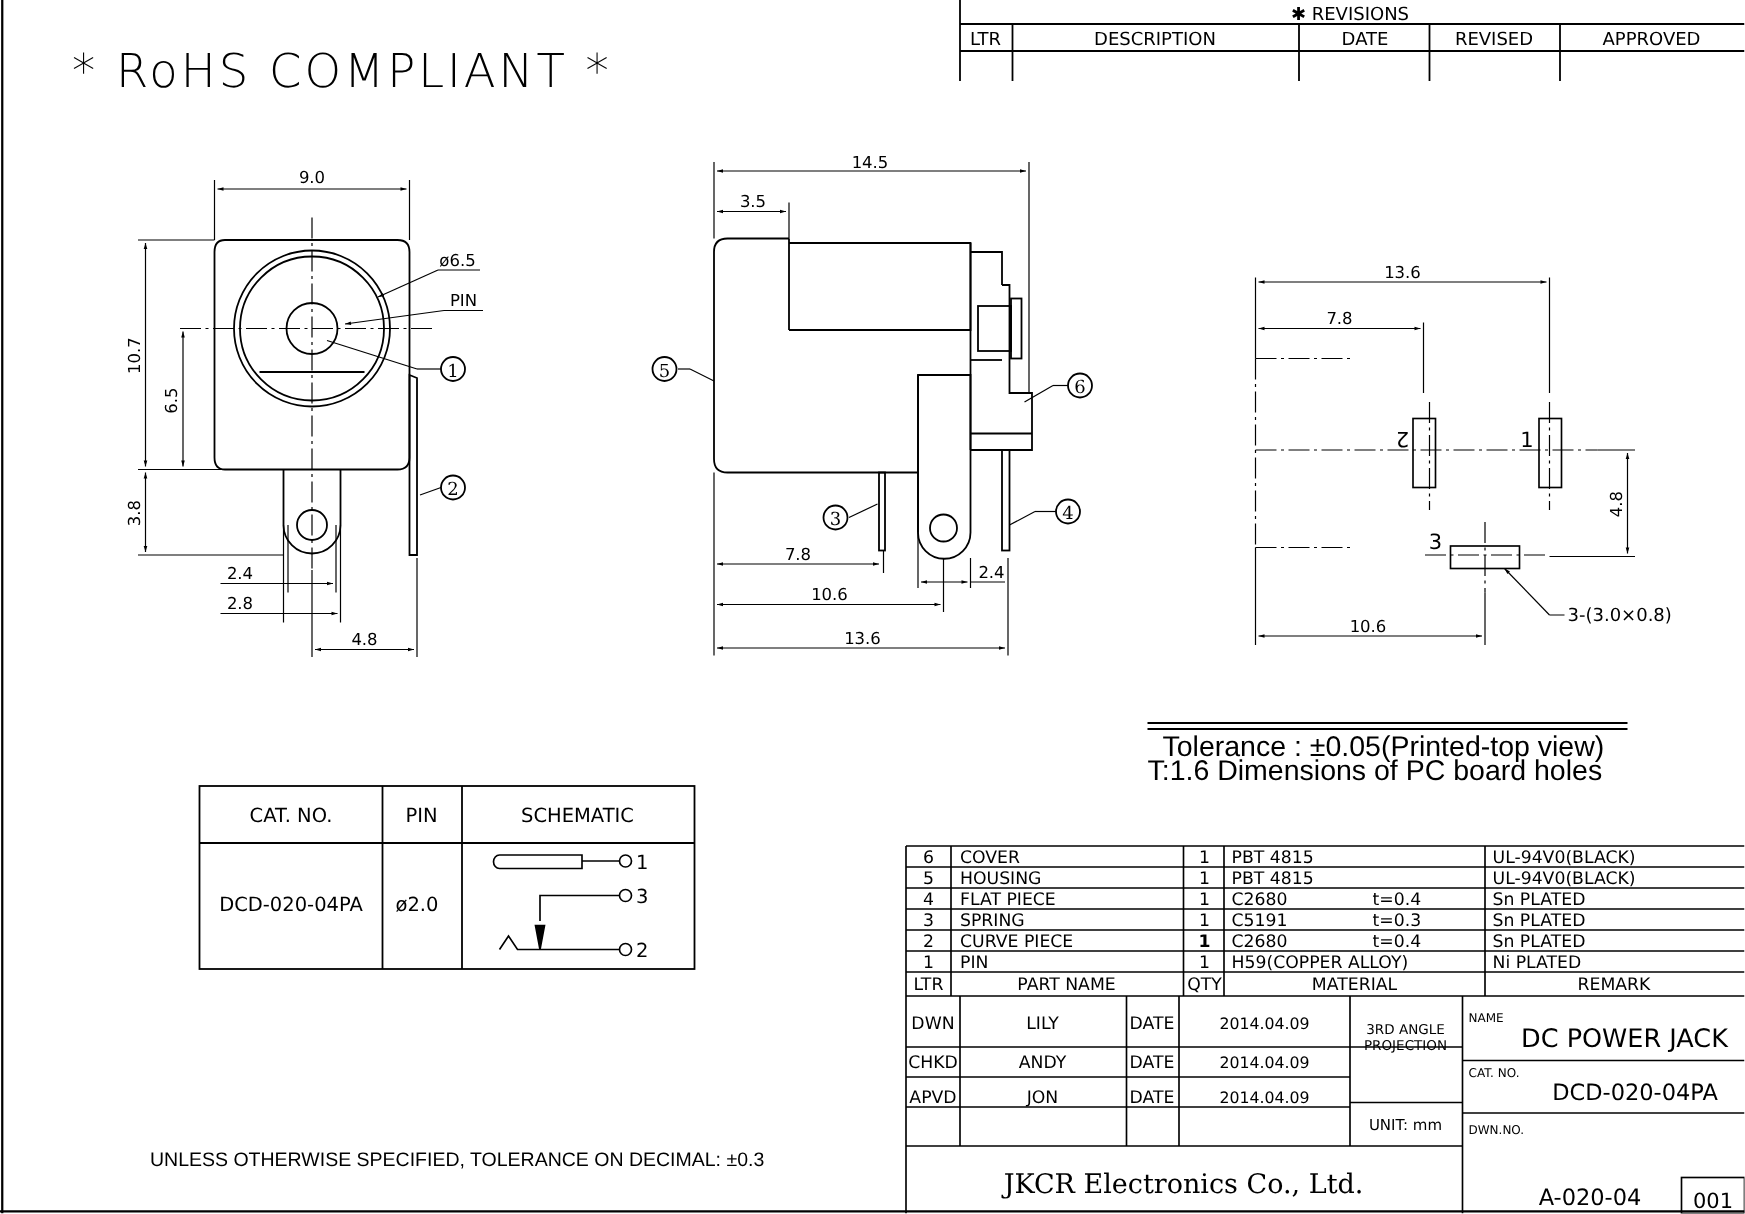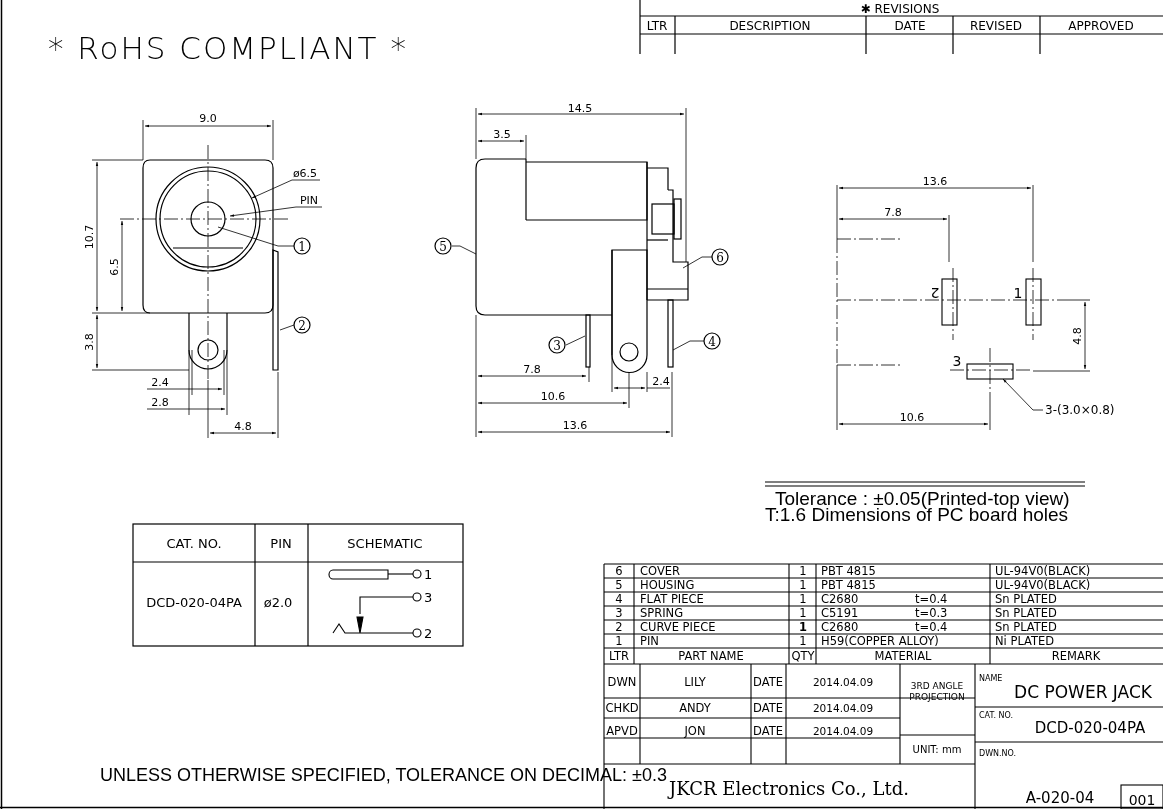--- a/index.html
+++ b/index.html
@@ -4,21 +4,21 @@
 <style>
   html, body { margin:0; padding:0; background:#ffffff; }
   body { width:1163px; height:809px; position:relative; overflow:hidden;
          font-family:"DejaVu Sans Condensed","DejaVu Sans", sans-serif; color:#000; }
   .abs { position:absolute; }
   svg text { font-family:"DejaVu Sans", sans-serif; fill:#000; }
   .serif { font-family:"DejaVu Serif","Liberation Serif", serif; }
   #rohs { left:48px; top:30px; font-size:31px; letter-spacing:2px; font-family:"DejaVu Sans", sans-serif; font-weight:200; }
   #pcb-title { left:765px; top:460px; font-size:19px; font-family:"Liberation Sans", sans-serif;margin-top:44px; }
   #pcb-tol { left:775px; top:488px; font-size:19px; font-family:"Liberation Sans", sans-serif; }
-  #tol-note { left:100px; top:765px; font-size:18px; font-family:"Liberation Sans", sans-serif; }
+  #tol-note { left:100px; top:765px; font-size:13px; font-family:"Liberation Sans", sans-serif; }
 </style>
 </head>
 <body>
 
 <svg class="abs" style="left:0;top:0" width="1163" height="809">
   <defs>
     <marker id="arr" viewBox="0 0 10 10" refX="10" refY="5" markerWidth="9" markerHeight="5" orient="auto-start-reverse">
       <path d="M0,2 L10,5 L0,8 z" fill="#000"></path>
     </marker>
   </defs>

